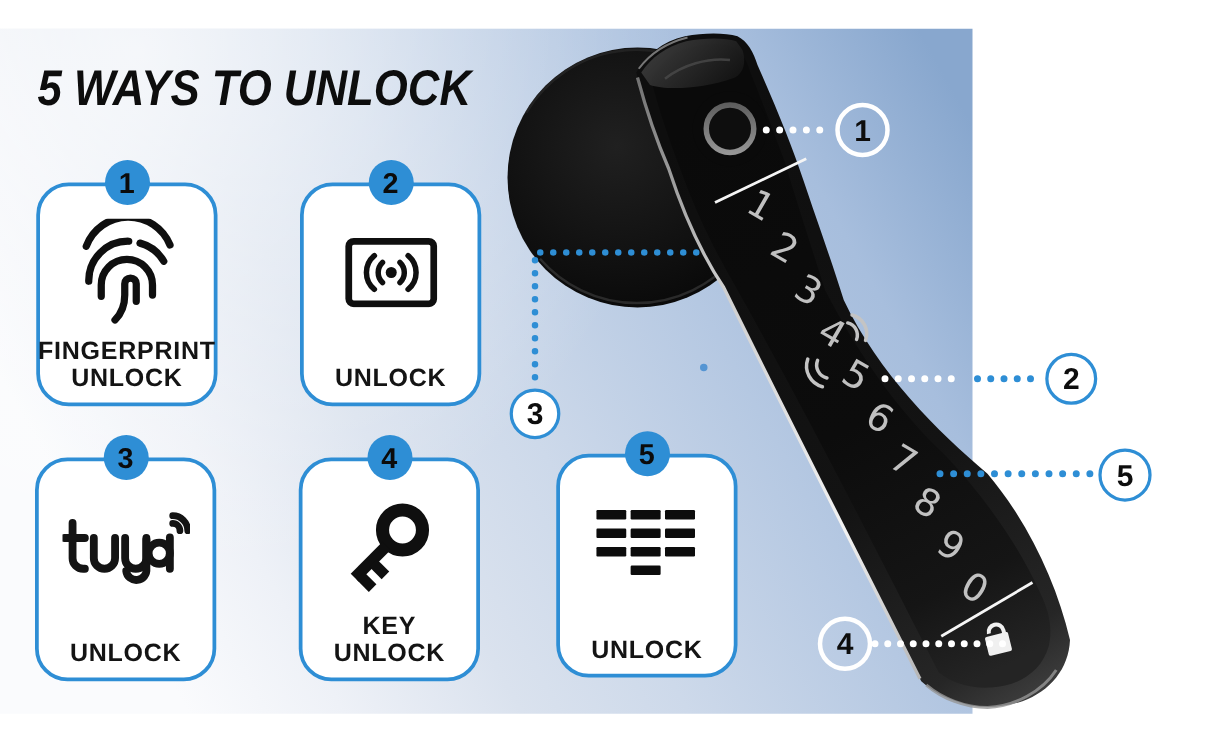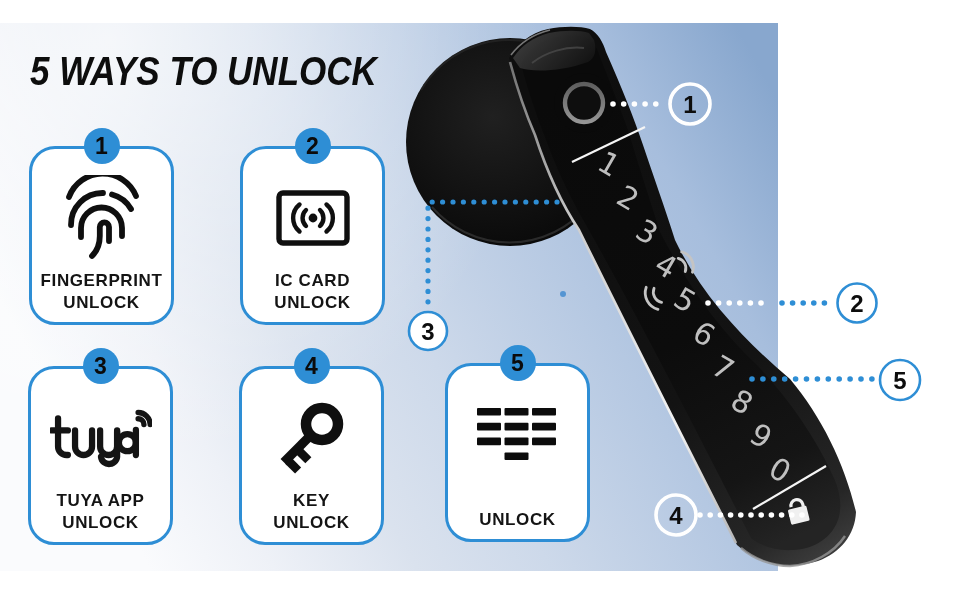--- a/index.html
+++ b/index.html
@@ -11,21 +11,21 @@
     font-size:40px;line-height:1;letter-spacing:0px;white-space:nowrap;
     transform:scaleX(0.875);transform-origin:left top;}
   .card{position:absolute;width:145px;height:179px;box-sizing:border-box;
     border:3px solid #2e8ed5;border-radius:26px;background:#ffffff;}
   .card .badge{position:absolute;left:50%;top:-21px;margin-left:-18px;width:36px;height:36px;
     border-radius:50%;background:#2e8ed5;color:#0b0b0b;font-weight:bold;font-size:23px;
     line-height:36px;text-align:center;}
   .card .iconbox{position:absolute;left:0;right:0;top:20px;height:98px;
     display:flex;align-items:center;justify-content:center;}
   .card .label{position:absolute;left:-6px;right:-6px;bottom:8px;text-align:center;
-    color:#141414;font-weight:bold;font-size:17px;line-height:22px;letter-spacing:0.6px;}
+    color:#141414;font-weight:bold;font-size:20px;line-height:22px;letter-spacing:0.6px;}
   #card-1{left:29px;top:146px;}
   #card-2{left:240px;top:146px;}
   #card-3{left:28px;top:366px;}
   #card-4{left:239px;top:366px;}
   #card-5{left:445px;top:363px;}
 </style>
 </head>
 <body>
 
 <div class="canvas">
@@ -228,42 +228,40 @@
     <svg width="74" height="56" viewBox="0 0 74 56" fill="none" stroke="#0f0f0f" stroke-linecap="round">
       <rect x="3" y="3" width="68" height="50" rx="4" stroke-width="5.4"></rect>
       <circle cx="37" cy="28" r="4.4" fill="#0f0f0f" stroke="none"></circle>
       <path d="M 30,20 A 11,11 0 0 0 30,36" stroke-width="4.4"></path>
       <path d="M 23.5,14.5 A 17.5,17.5 0 0 0 23.5,41.5" stroke-width="4.4"></path>
       <path d="M 44,20 A 11,11 0 0 1 44,36" stroke-width="4.4"></path>
       <path d="M 50.5,14.5 A 17.5,17.5 0 0 1 50.5,41.5" stroke-width="4.4"></path>
     </svg>
   </div>
   <div class="label">
-    <div>IC CARD</div>
     <div>UNLOCK</div>
   </div>
 </div>
 
 <div class="card" id="card-3">
   <div class="badge">3</div>
   <div class="iconbox">
     <svg width="102" height="68" viewBox="0 0 114 70" fill="none" stroke="#141414" stroke-width="7" stroke-linecap="round" role="img" aria-label="tuya">
       <path d="M 9,13 L 9,44.5 A 9.5,9.5 0 0 0 18.5,54 L 20,54"></path>
       <path d="M 1.5,26.5 L 20,26.5"></path>
       <path d="M 28,26.5 L 28,44.5 A 9.5,9.5 0 0 0 47,44.5 L 47,26.5"></path>
       <path d="M 56,26.5 L 56,44.5 A 9.5,9.5 0 0 0 75,44.5 L 75,26.5"></path>
       <path d="M 75,28 L 75,54 A 9,9 0 0 1 57,56"></path>
       <circle cx="86.5" cy="40.2" r="9.5"></circle>
       <path d="M 96,26 L 96,54"></path>
       <path d="M 98.5,13.5 A 6.5,6.5 0 0 1 105,20" stroke-width="6"></path>
       <path d="M 98.5,6.5 A 13.5,13.5 0 0 1 112,20" stroke-width="6"></path>
     </svg>
   </div>
   <div class="label">
-    <div>TUYA APP</div>
     <div>UNLOCK</div>
   </div>
 </div>
 
 <div class="card" id="card-4">
   <div class="iconbox">
     <svg width="76" height="76" viewBox="0 0 76 76">
       <g transform="translate(48,24) rotate(45)" fill="#0f0f0f">
         <circle cx="0" cy="0" r="16" fill="none" stroke="#0f0f0f" stroke-width="10.5"></circle>
         <rect x="-4.6" y="18" width="9.2" height="36"></rect>

